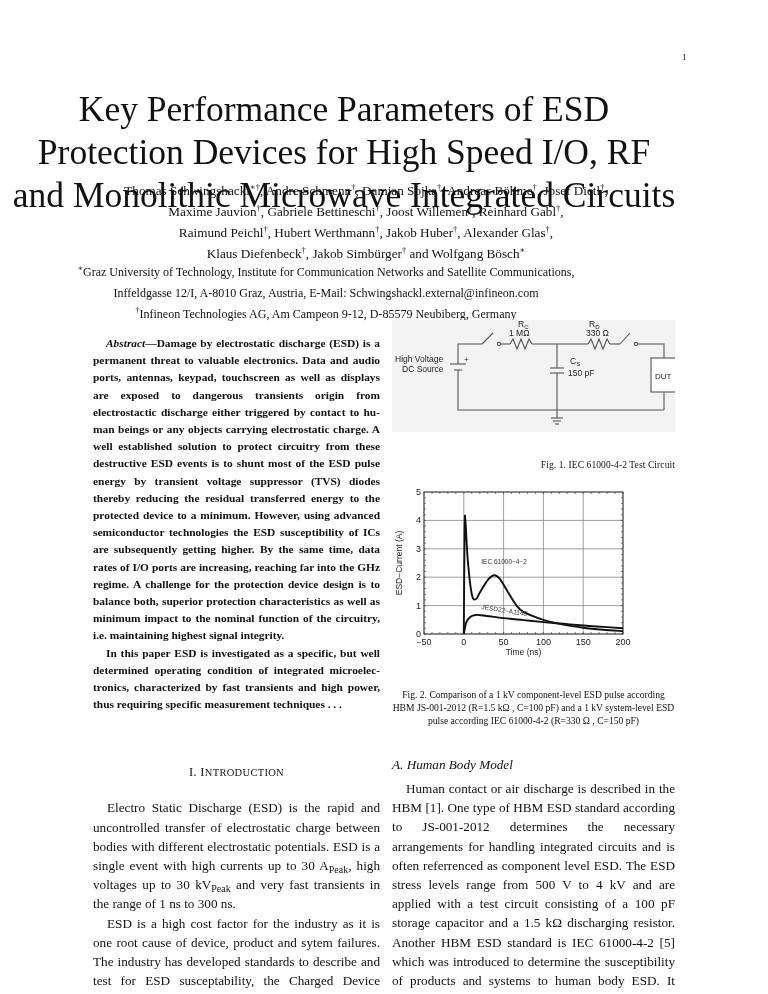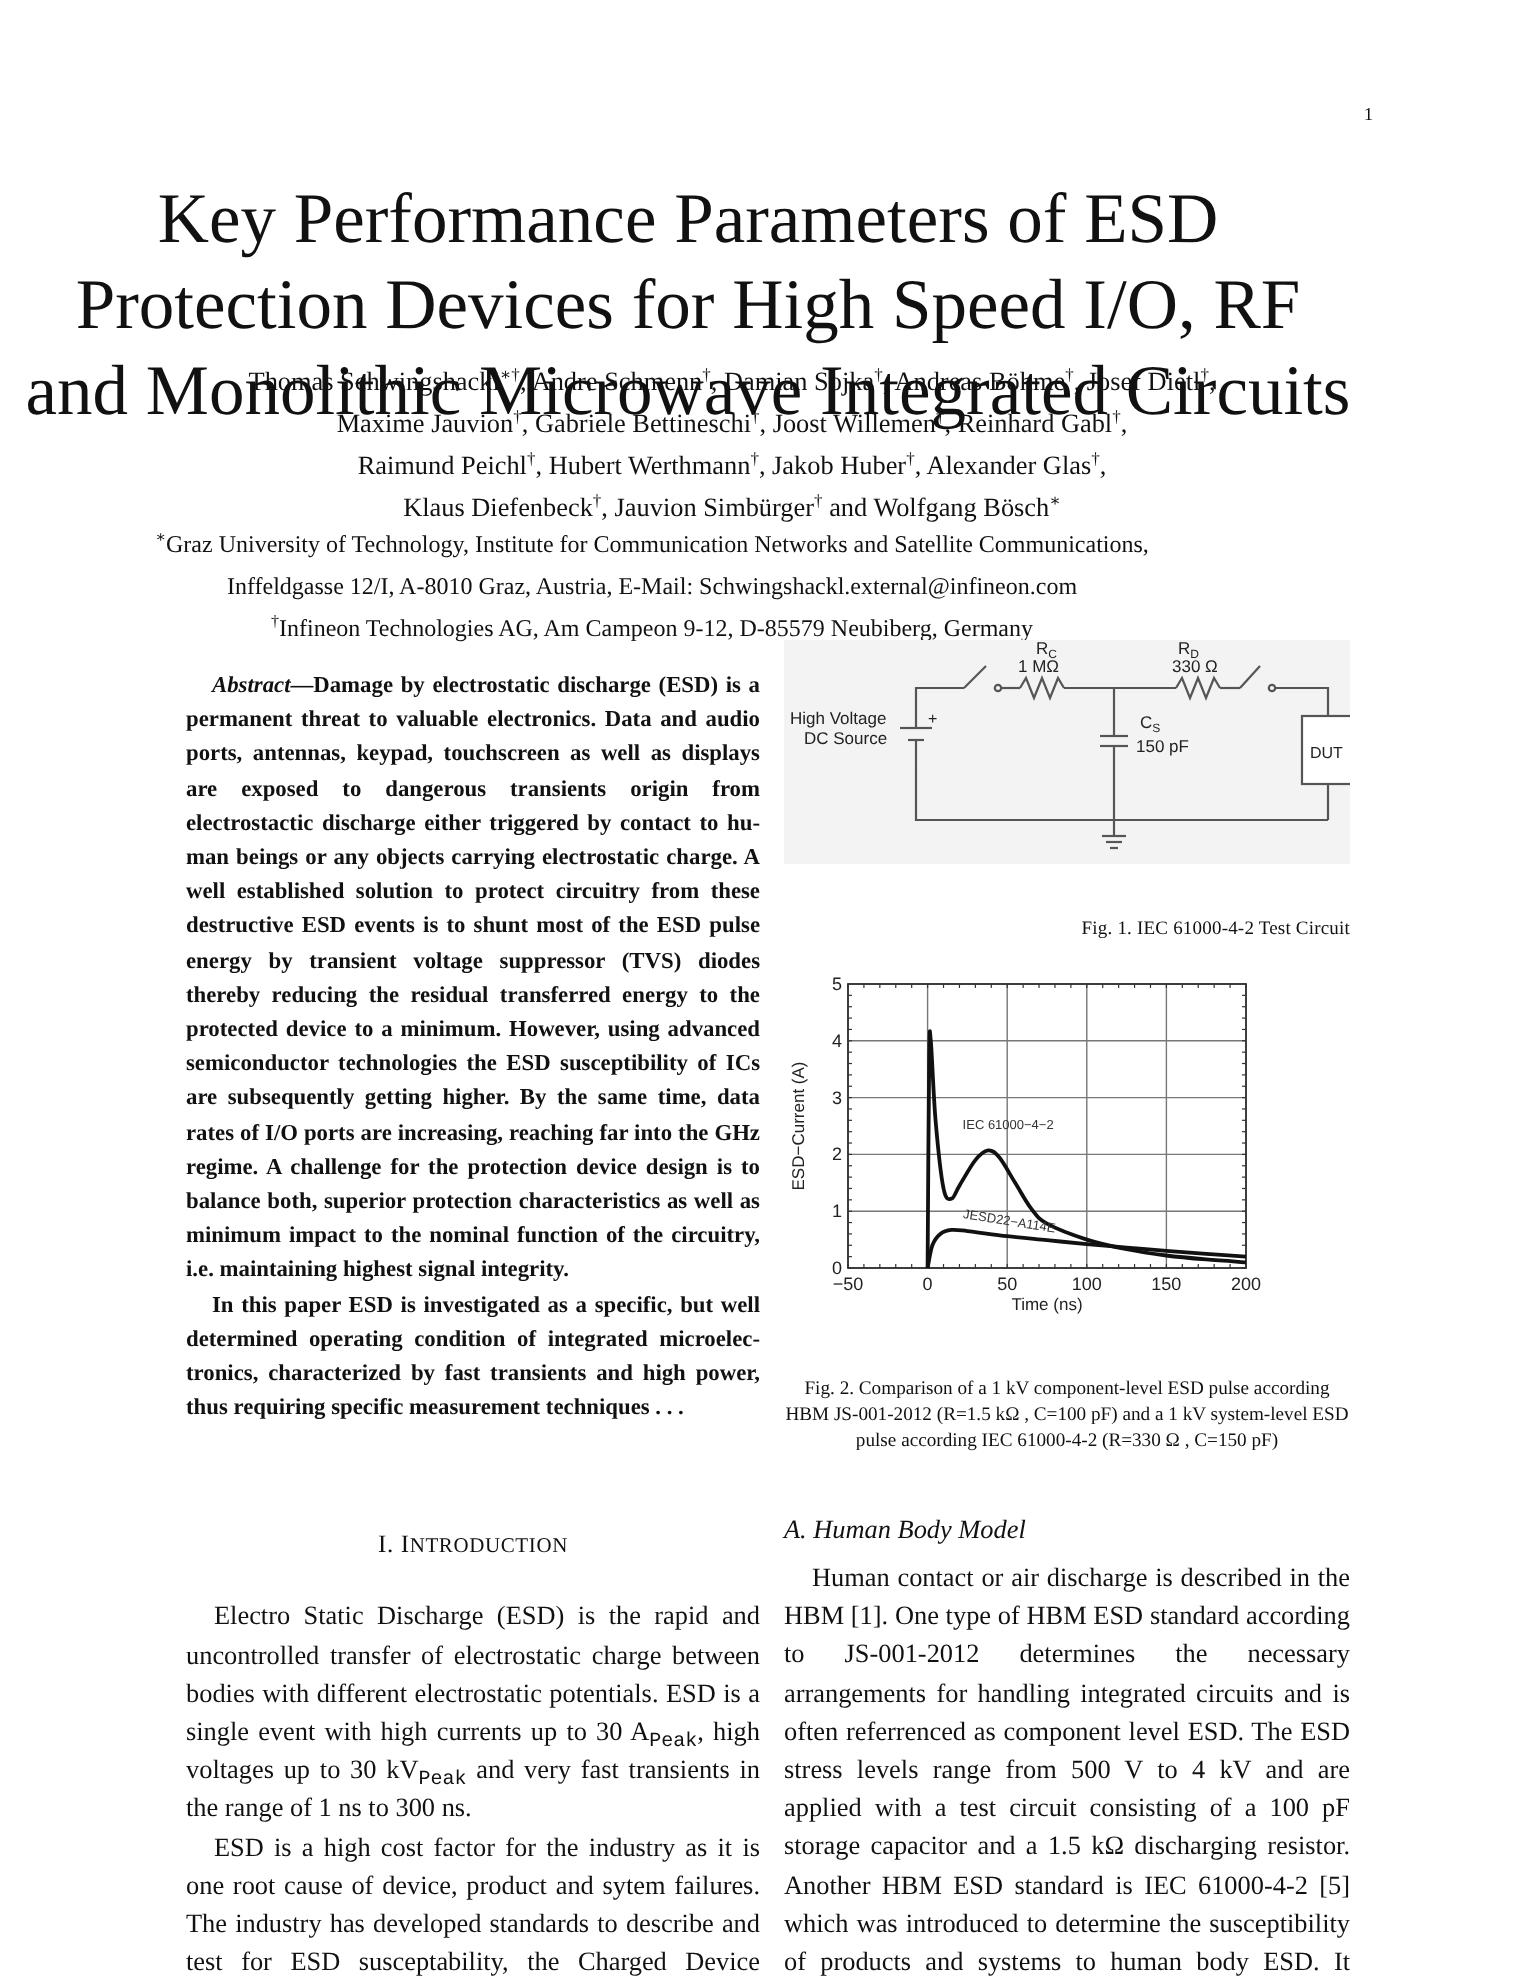--- a/index.html
+++ b/index.html
@@ -17,21 +17,21 @@
   .col-left { position: absolute; left: 93px; top: 335px; width: 287px; }
   .abstract { font-weight: bold; font-size: 11.4px; line-height: 17.2px; text-align: justify;
               margin: 0; text-indent: 13px; hyphens: manual; }
   .abstract .lead { font-style: italic; }
   .abstract + .abstract { margin-top: 0; }
   .section-heading { text-align: center; font-size: 12.5px; margin: 52px 0 18px 0;
                      letter-spacing: 0.3px; font-weight: normal; }
   .section-heading .sc { font-size: 10.5px; }
   .body-text { font-size: 13.2px; line-height: 19.2px; text-align: justify; margin: 0;
                text-indent: 14px; }
-  .body-text sub { font-family: Liberation Mono, monospace; font-size: 10px;
+  .body-text sub { font-family: Liberation Serif, serif; font-size: 10px;
                    vertical-align: -3px; line-height: 0; }
   .col-right { position: absolute; left: 392px; top: 320px; width: 283px; }
   .fig1 { position: relative; width: 283px; height: 120px; }
   .fig1 svg { position: absolute; left: 0; top: 0; }
   .fig-caption-1 { text-align: right; font-size: 9.5px; margin-top: 20px; letter-spacing: 0.1px; }
   .fig2 { position: relative; width: 283px; height: 170px; margin-top: 18px; }
   .fig-caption-2 { font-size: 9.6px; line-height: 13px; margin-top: 30px; text-align: center; }
   .subsection-heading { font-style: italic; font-size: 13.2px; margin: 30px 0 6px 0; }
 </style>
 </head>
@@ -42,21 +42,21 @@
 <h1 class="title">
   <div>Key Performance Parameters of ESD</div>
   <div>Protection Devices for High Speed I/O, RF</div>
   <div>and Monolithic Microwave Integrated Circuits</div>
 </h1>
 
 <div class="authors" id="authors">
     <div><span>Thomas Schwingshackl</span><sup>∗†</sup>, <span>Andre Schmenn</span><sup>†</sup>, <span>Damian Sojka</span><sup>†</sup>, <span>Andreas Böhme</span><sup>†</sup>, <span>Josef Dietl</span><sup>†</sup>,</div>
     <div><span>Maxime Jauvion</span><sup>†</sup>, <span>Gabriele Bettineschi</span><sup>†</sup>, <span>Joost Willemen</span><sup>†</sup>, <span>Reinhard Gabl</span><sup>†</sup>,</div>
     <div><span>Raimund Peichl</span><sup>†</sup>, <span>Hubert Werthmann</span><sup>†</sup>, <span>Jakob Huber</span><sup>†</sup>, <span>Alexander Glas</span><sup>†</sup>,</div>
-    <div><span>Klaus Diefenbeck</span><sup>†</sup>, <span>Jauvion Simbürger</span><sup>†</sup> and <span>Wolfgang Bösch</span><sup>∗</sup></div>
+    <div><span>Klaus Diefenbeck</span><sup>†</sup>, <span>Jakob Simbürger</span><sup>†</sup> and <span>Wolfgang Bösch</span><sup>∗</sup></div>
   </div>
 
 <div class="affil">
   <div><sup>∗</sup><span>Graz University of Technology, Institute for Communication Networks and Satellite Communications,</span></div>
   <div><span>Inffeldgasse 12/I, A-8010 Graz, Austria, E-Mail: Schwingshackl.external@infineon.com</span></div>
   <div><sup>†</sup><span>Infineon Technologies AG, Am Campeon 9-12, D-85579 Neubiberg, Germany</span></div>
 </div>
 
 <div class="col-left">
   <p class="abstract"><span class="lead">Abstract</span><span>—</span><span>Damage by electrostatic discharge (ESD) is a permanent threat to valuable electronics. Data and audio ports, antennas, keypad, touchscreen as well as displays are exposed to dangerous transients origin from electrostactic discharge either triggered by contact to hu­man beings or any objects carrying electrostatic charge. A well established solution to protect circuitry from these destructive ESD events is to shunt most of the ESD pulse energy by transient voltage suppressor (TVS) diodes thereby reducing the residual transferred energy to the protected device to a minimum. However, using advanced semiconductor technologies the ESD susceptibility of ICs are subsequently getting higher. By the same time, data rates of I/O ports are increasing, reaching far into the GHz regime. A challenge for the protection device design is to balance both, superior protection characteristics as well as minimum impact to the nominal function of the circuitry, i.e. maintaining highest signal integrity.</span></p>

